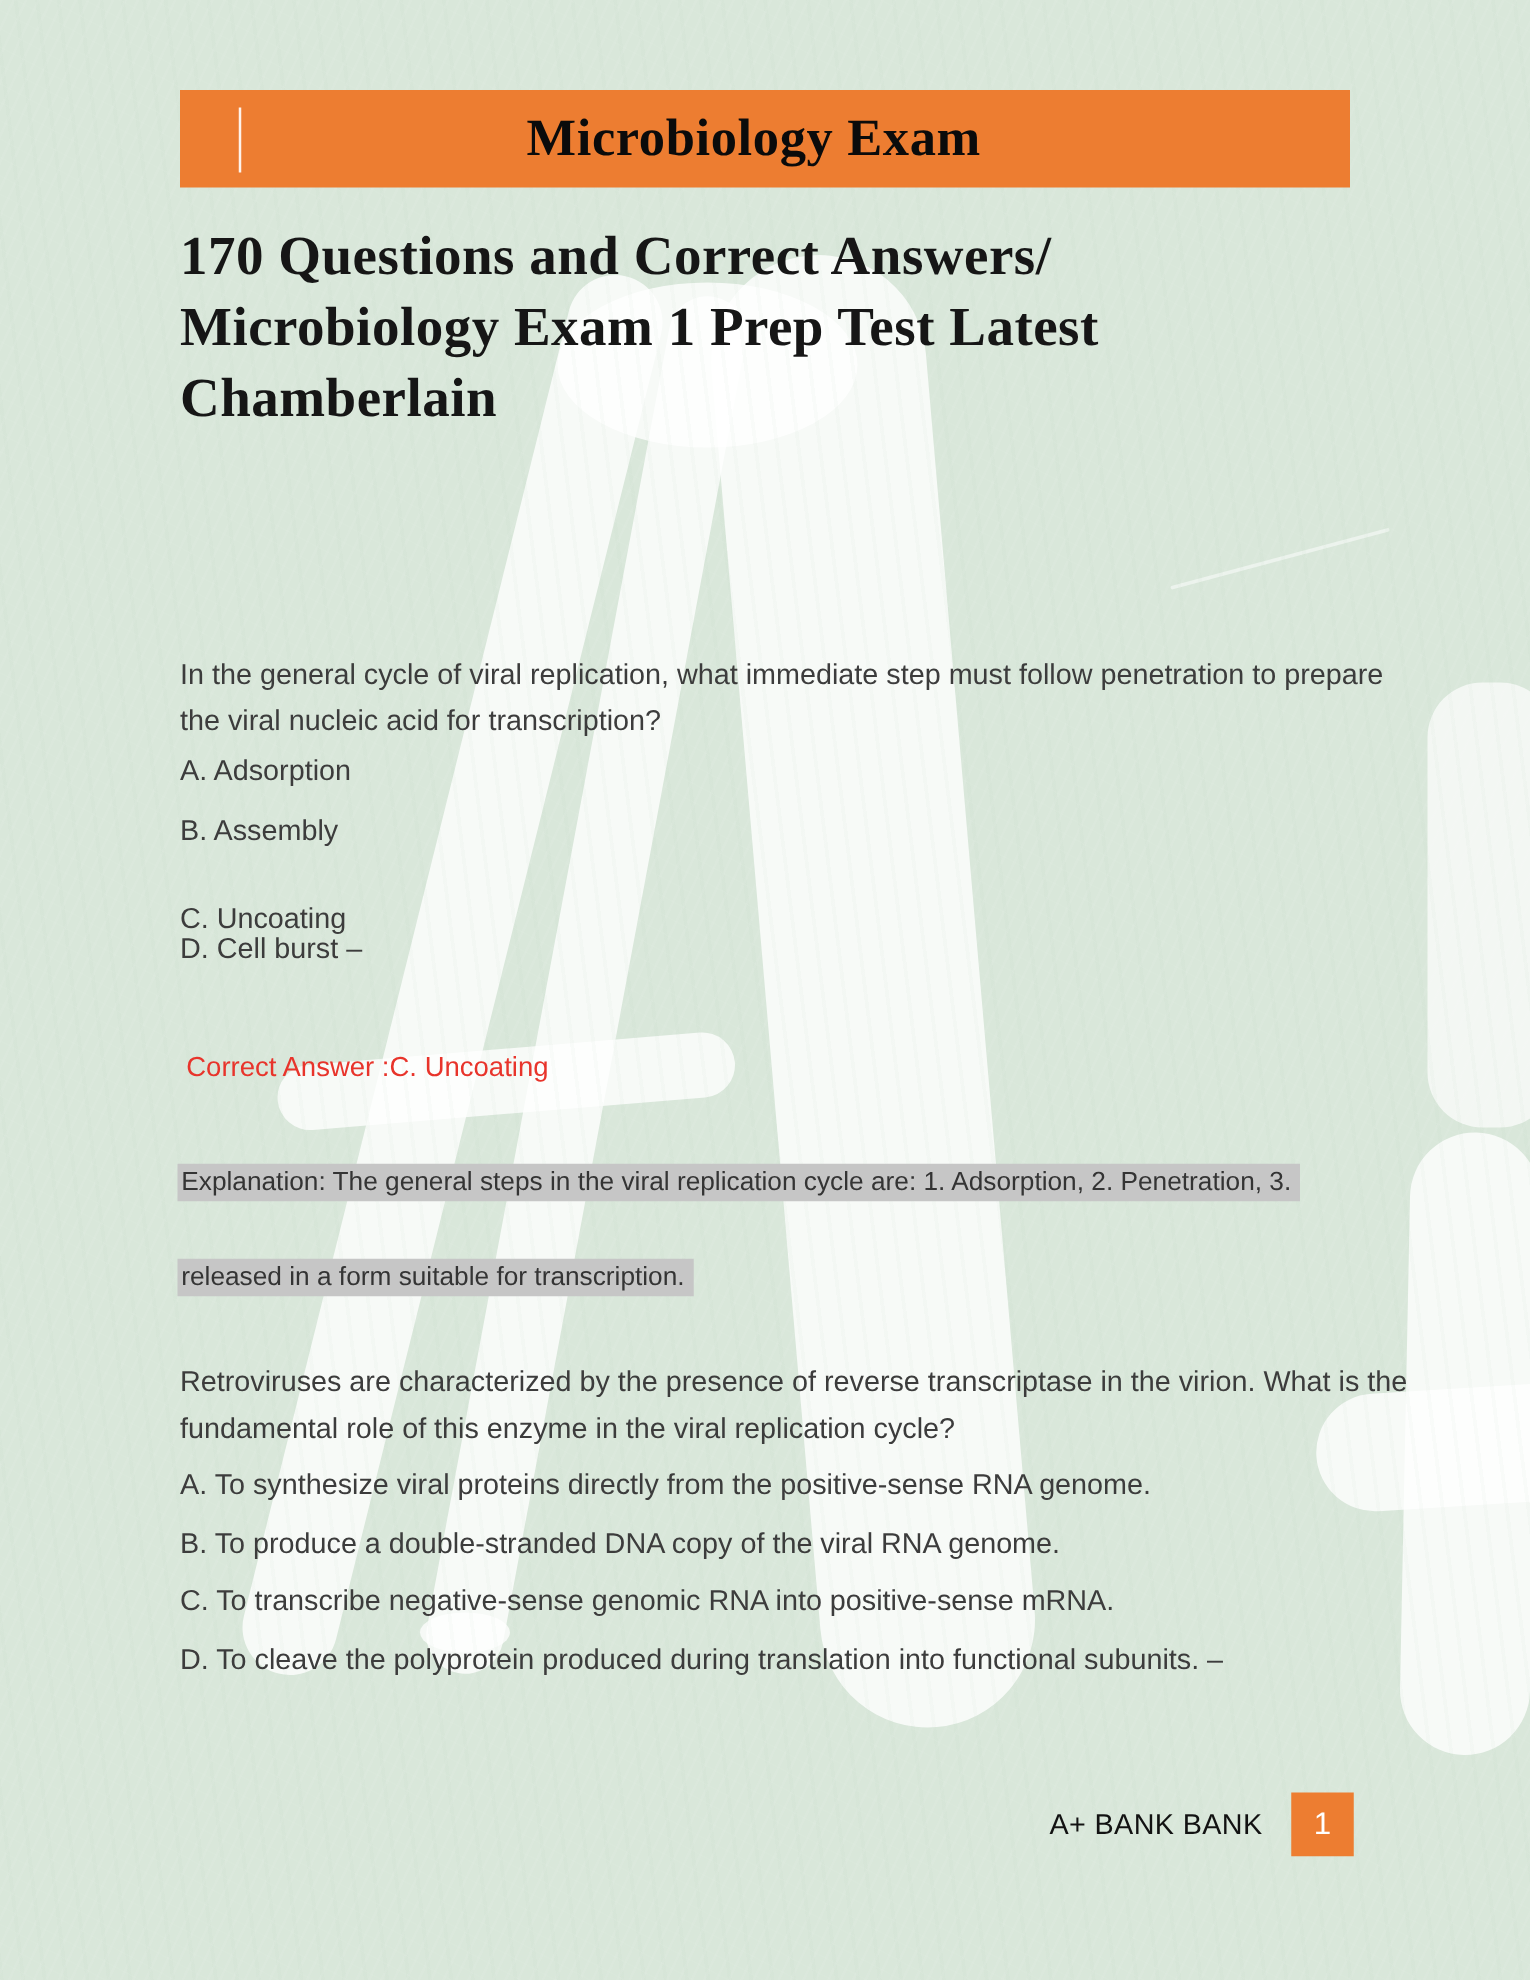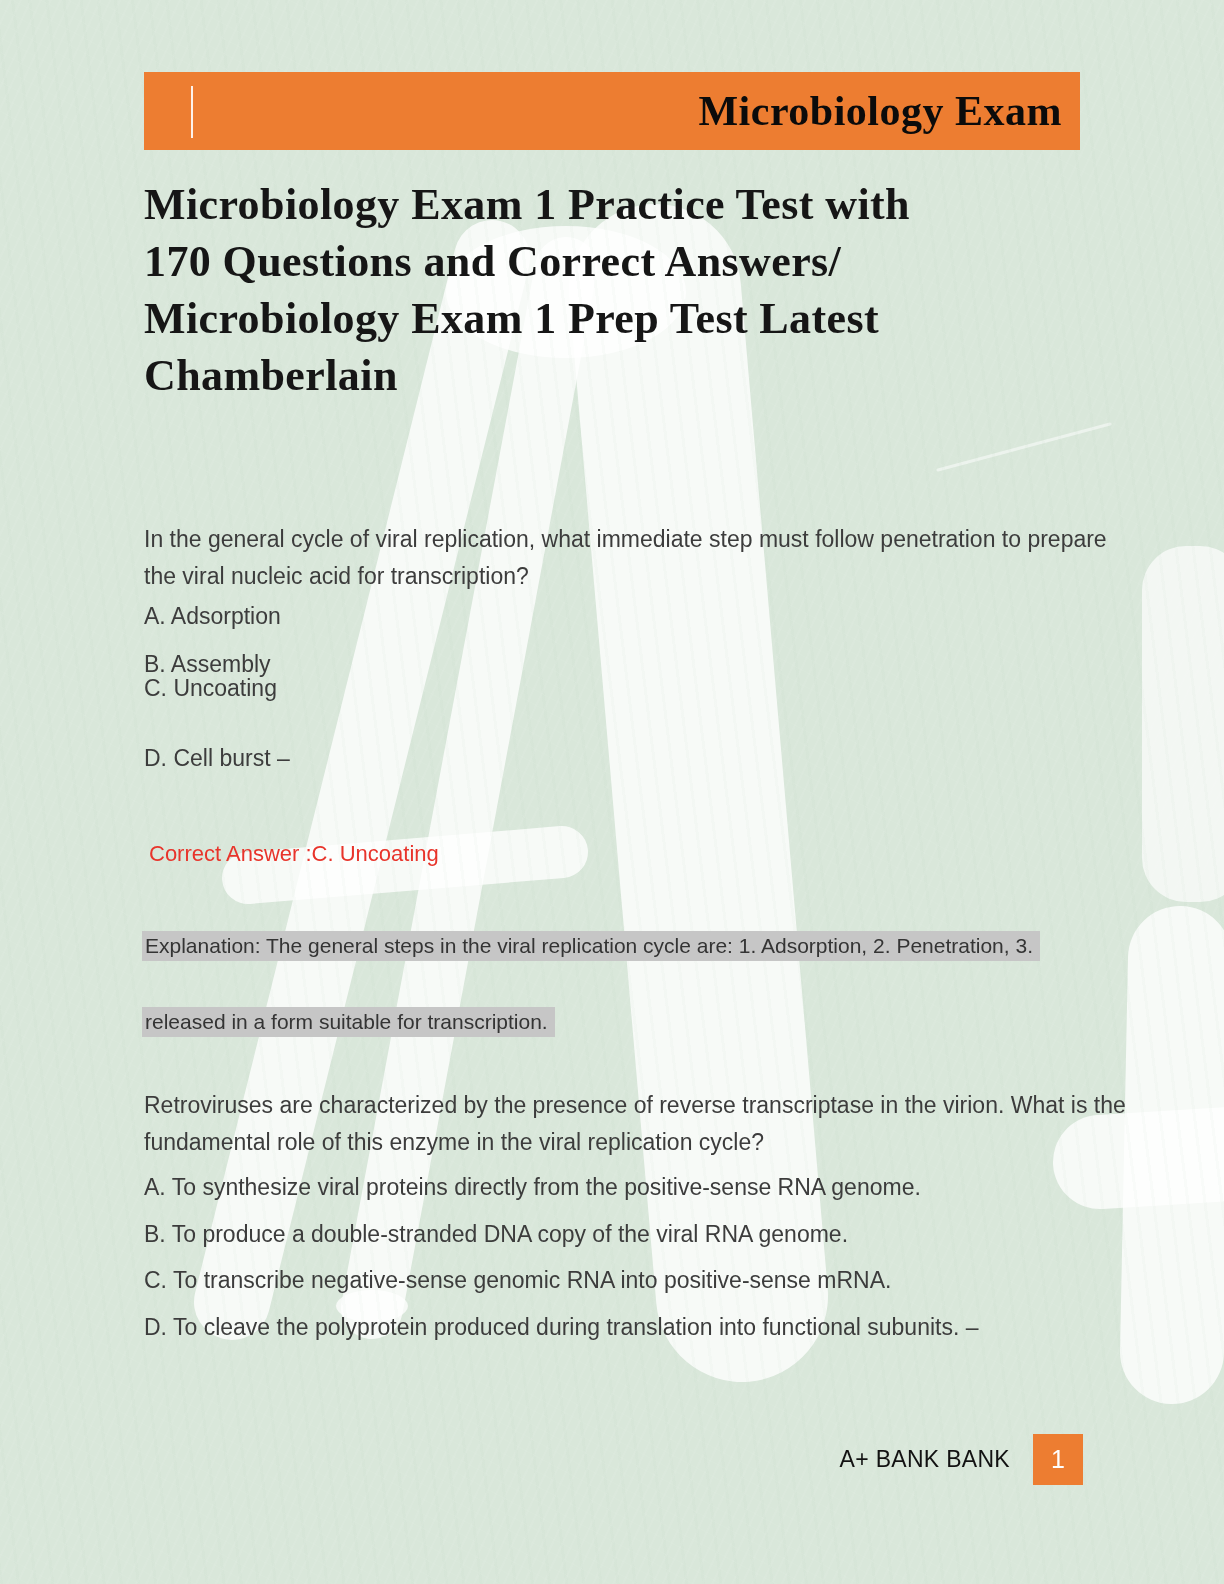--- a/index.html
+++ b/index.html
@@ -23,21 +23,21 @@
     position:absolute;inset:0;pointer-events:none;
     background:
       repeating-linear-gradient(115deg, rgba(255,255,255,0.055) 0 2px, rgba(255,255,255,0) 2px 9px),
       repeating-linear-gradient(28deg, rgba(255,255,255,0.04) 0 1px, rgba(255,255,255,0) 1px 13px),
       repeating-linear-gradient(83deg, rgba(170,200,175,0.05) 0 3px, rgba(255,255,255,0) 3px 17px);
   }
   .watermark{position:absolute;left:0;top:0;}
   .banner{
     position:absolute;left:144px;top:72px;width:936px;height:78px;
     background:var(--accent-orange);
-    display:flex;align-items:center;justify-content:flex-end;
+    display:flex;align-items:center;justify-content:center;
   }
   .banner-tick{position:absolute;left:47px;top:14px;width:2px;height:52px;background:rgba(255,255,255,0.9);}
   .banner-title{
     font-family:"Liberation Serif", serif;font-weight:bold;font-size:42px;
     color:#0b0b0b;padding-right:18px;letter-spacing:0.5px;
   }
   .doc-title{
     position:absolute;left:144px;top:176px;width:940px;
     font-family:"Liberation Serif", serif;font-weight:bold;font-size:44px;line-height:57px;
     color:#161616;letter-spacing:0.4px;
@@ -86,32 +86,31 @@
   </svg>
 
   <div class="texture"></div>
 
   <div class="banner">
     <div class="banner-tick"></div>
     <div class="banner-title">Microbiology Exam</div>
   </div>
 
   <div class="doc-title">
-    <div>Microbiology Exam 1 Practice Test with</div>
     <div>170 Questions and Correct Answers/</div>
     <div>Microbiology Exam 1 Prep Test Latest</div>
     <div>Chamberlain</div>
   </div>
 
   <div class="bodyline" style="top:524px">In the general cycle of viral replication, what immediate step must follow penetration to prepare</div>
   <div class="bodyline" style="top:561px">the viral nucleic acid for transcription?</div>
 
   <div class="bodyline" style="top:601px">A. Adsorption</div>
   <div class="bodyline" style="top:649px">B. Assembly</div>
-  <div class="bodyline" style="top:673px">C. Uncoating</div>
+  <div class="bodyline" style="top:719px">C. Uncoating</div>
   <div class="bodyline" style="top:743px">D. Cell burst –</div>
 
   <div class="correct" style="top:841px">Correct Answer :C. Uncoating</div>
 
   <div class="expl" style="top:931px">Explanation: The general steps in the viral replication cycle are: 1. Adsorption, 2. Penetration, 3.</div>
   <div class="expl" style="top:1007px">released in a form suitable for transcription.</div>
 
   <div class="bodyline" style="top:1090px">Retroviruses are characterized by the presence of reverse transcriptase in the virion. What is the</div>
   <div class="bodyline" style="top:1127px">fundamental role of this enzyme in the viral replication cycle?</div>
 

